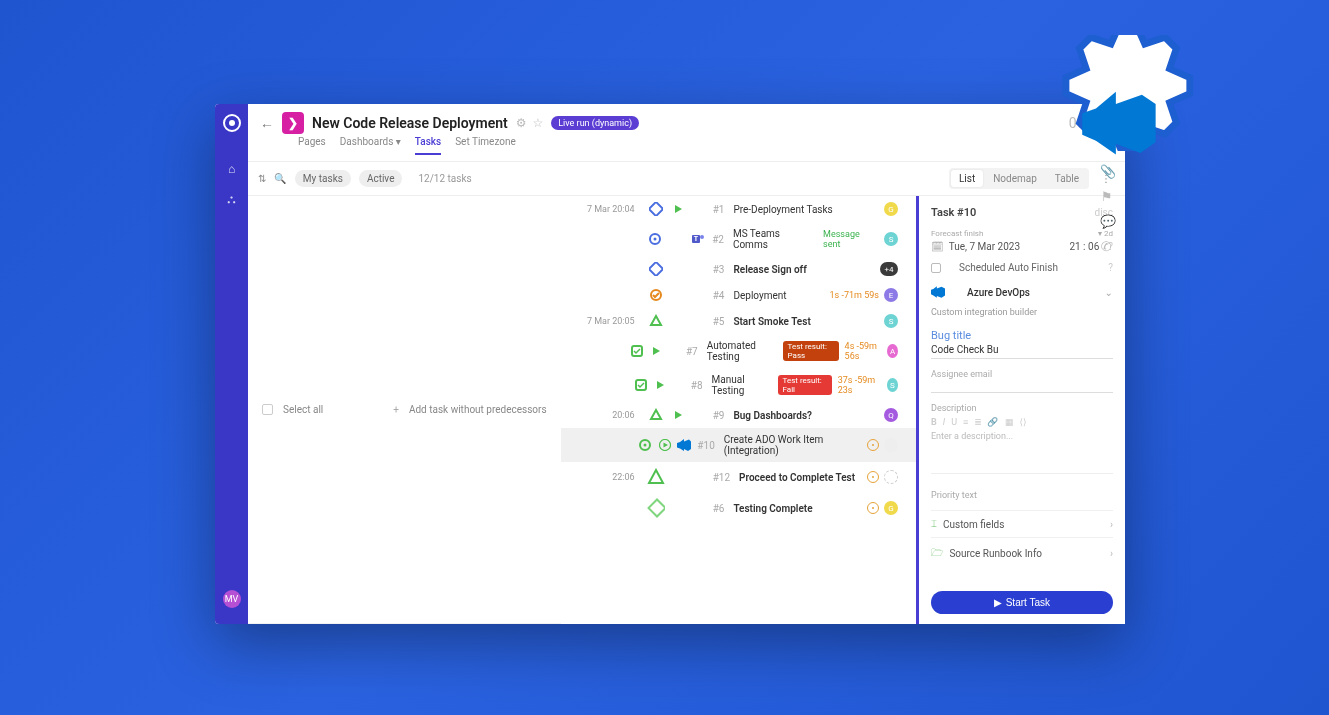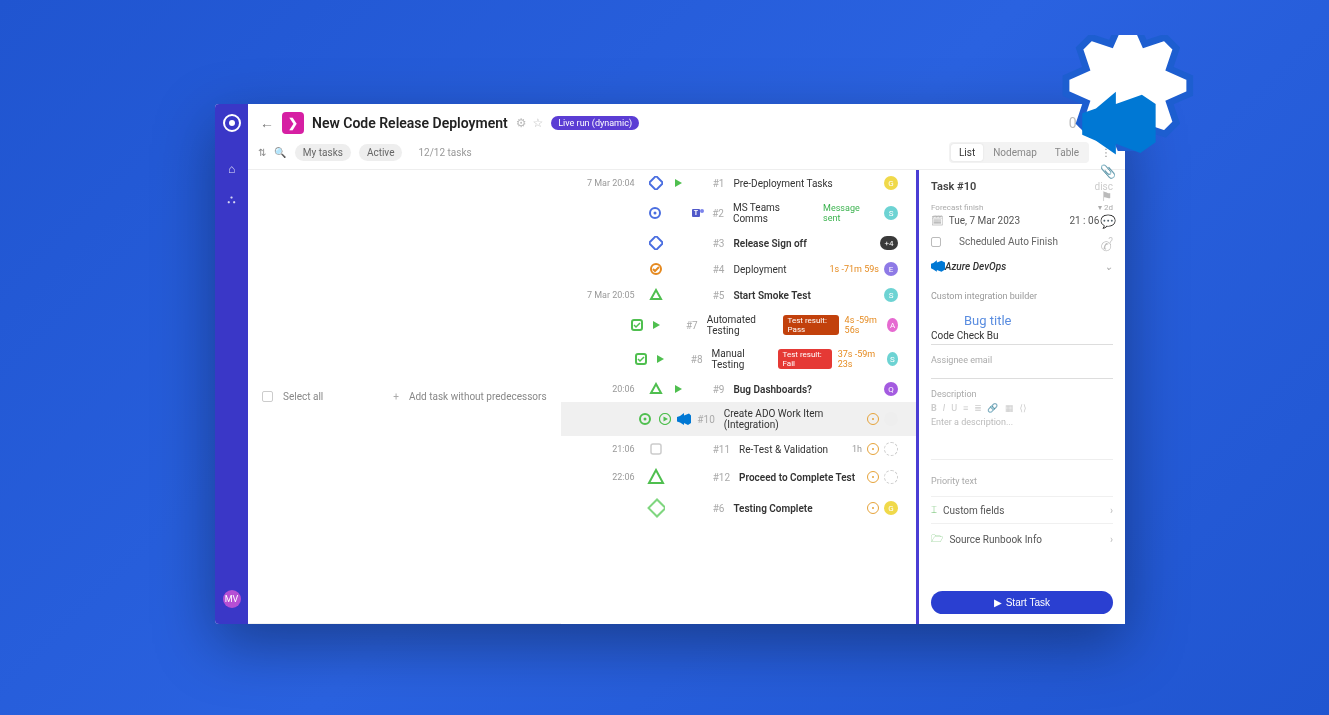--- a/index.html
+++ b/index.html
@@ -118,24 +118,24 @@
   .side-head .tid { font-weight:600; font-size:11px;}
   .side-head .disc { color:#ccc; font-size:10px;}
   .fc-label{color:#aaa;font-size:8px;margin-top:4px;display:flex;justify-content:space-between;}
   .fc-row { display:flex; align-items:center; gap:5px; margin:3px 0 10px 0; color:#555;}
   .fc-row .cal{color:#999;}
   .fc-time{margin-left:auto;color:#555;}
   .saf-row{display:flex;align-items:center;gap:18px;color:#666;margin-bottom:12px;}
   .saf-row .cb{width:10px;height:10px;border:1px solid #bbb;border-radius:2px;}
   .saf-row .q{margin-left:auto;color:#ccc;}
 
-  .integ-head{display:flex;align-items:center;gap:0;font-weight:500;color:#333;margin-bottom:18px;font-style:italic;}
+  .integ-head{display:flex;align-items:center;gap:22px;font-weight:500;color:#333;margin-bottom:8px;}
   .integ-head .chev{margin-left:auto;color:#aaa;}
   .integ-sub{color:#999;font-size:9px;margin-bottom:8px;}
-  .field-label{color:#5a8de0;font-size:13px;margin-top:4px;margin-left:33px;}
+  .field-label{color:#5a8de0;font-size:11px;margin-top:4px;}
   .field-val{border-bottom:1px solid #ddd;padding:2px 0 3px 0;font-size:10px;color:#333;min-height:14px;}
   .field-plain-label{color:#aaa;font-size:9px;margin-top:10px;}
   .rtf-bar{display:flex;gap:6px;color:#ccc;font-size:9px;margin:4px 0;}
   .rtf-ph{color:#bbb;font-size:9px;border-bottom:1px solid #eee;padding-bottom:32px;margin-bottom:6px;}
 
   .exp-row{display:flex;align-items:center;gap:6px;padding:7px 0;color:#555;cursor:pointer;border-top:1px solid #f0f0f0;}
   .exp-row:first-of-type{border-top:1px solid #f0f0f0;}
   .exp-row .chev{margin-left:auto;color:#bbb;}
 
   .start-btn{margin-top:auto;background:#2a3fd1;color:#fff;border:none;border-radius:14px;padding:6px;font-size:10px;cursor:pointer;display:flex;align-items:center;justify-content:center;gap:4px;}
@@ -167,20 +167,26 @@
       <span class="proj-badge">❯</span>
       <span class="title-text">New Code Release Deployment</span>
       <span class="title-icons">
         <span>⚙</span>
         <span>☆</span>
       </span>
       <span class="live-badge">Live run (dynamic)</span>
       <span class="timer">0d 00:</span>
     </div>
 
+    <div class="subnav" id="subnav">
+        <span class="item">Pages</span>
+        <span class="item">Dashboards ▾</span>
+        <span class="item active">Tasks</span>
+        <span class="item">Set Timezone</span>
+      </div>
 
     <div class="toolbar">
       <span class="ticon">⇅</span>
       <span class="ticon">🔍</span>
       <span class="chip">My tasks</span>
       <span class="chip">Active</span>
       <span class="chip plain">12/12 tasks</span>
       <div class="view-switch" id="view-switch">
           <span class="v active">List</span>
           <span class="v">Nodemap</span>
@@ -377,38 +383,20 @@
               </span>
     <span class="task-num">#10</span>
     <span class="task-name ">Create ADO Work Item (Integration)</span>
 
     <span class="task-right">
                 <span class="c-icon"></span>
                 <span class="av" style="background:#eee"></span>
               </span>
   </div>
             <div class="task-row">
-    <span class="tl-time">21:06</span>
-    <span class="tl-node">
-                <svg width="14" height="14">
-                  <rect x="2" y="2" width="10" height="10" fill="none" stroke="#ccc" stroke-width="1.5" rx="2"></rect>
-                </svg>
-              </span>
-    <span class="tl-play"></span>
-    <span class="tl-icon"></span>
-    <span class="task-num">#11</span>
-    <span class="task-name ">Re-Test &amp; Validation</span>
-
-    <span class="task-right">
-                <span class="meta ">1h</span>
-                <span class="c-icon"></span>
-                <span class="ring"></span>
-              </span>
-  </div>
-            <div class="task-row">
     <span class="tl-time">22:06</span>
     <span class="tl-node">
                 <svg width="18" height="18">
                   <path d="M9 2 L16 15 L2 15 Z" fill="none" stroke="#4fbf4f" stroke-width="2"></path>
                 </svg>
               </span>
     <span class="tl-play"></span>
     <span class="tl-icon"></span>
     <span class="task-num">#12</span>
     <span class="task-name bold">Proceed to Complete Test</span>

